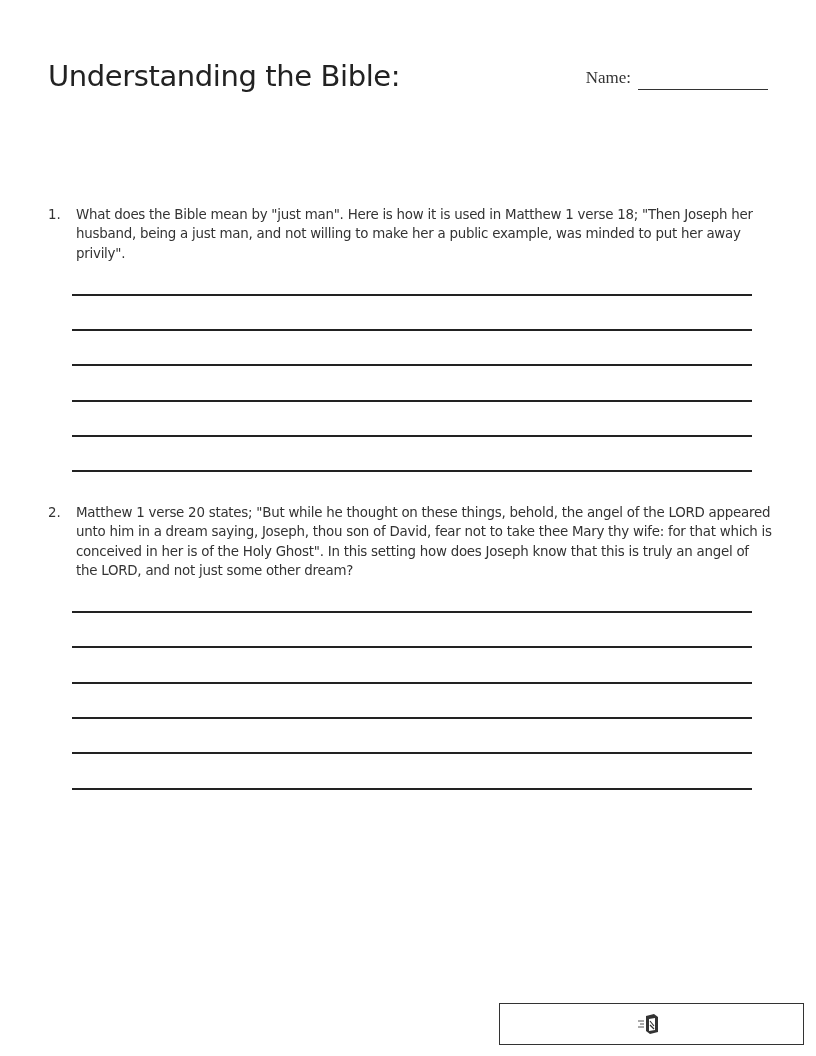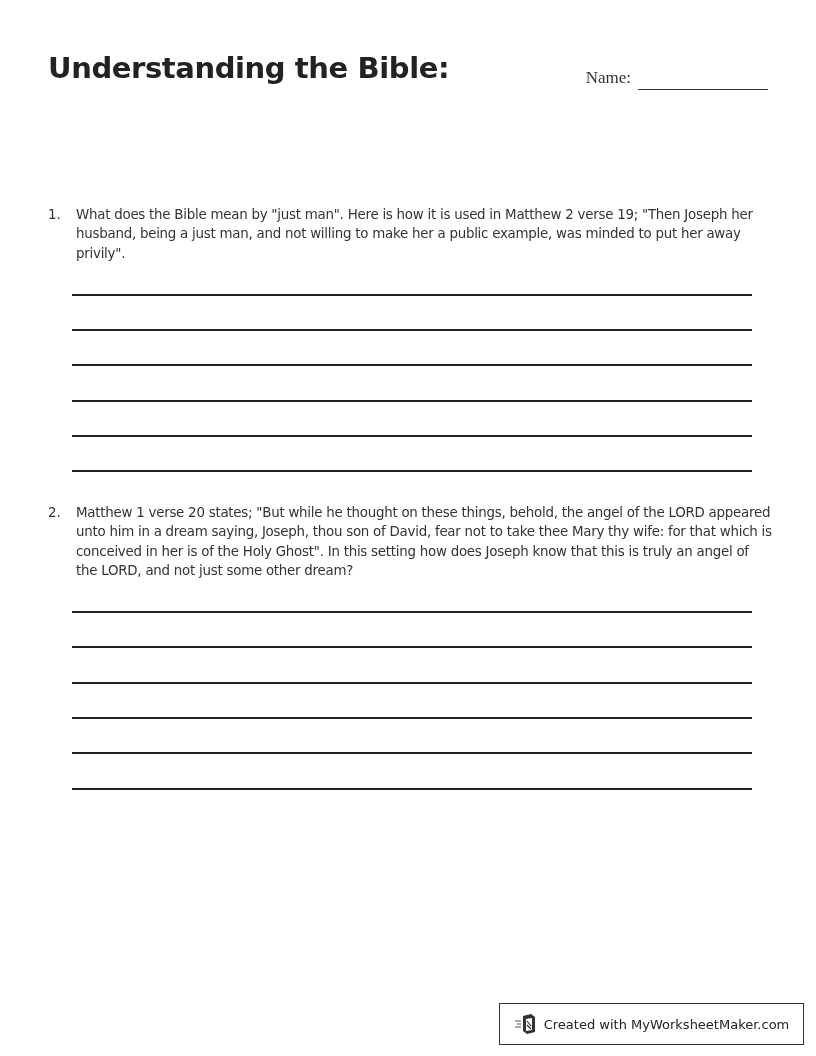--- a/index.html
+++ b/index.html
@@ -1,20 +1,20 @@
 <!DOCTYPE html>
 <html><head>
   <meta charset="utf-8">
   <style>
     html, body { margin: 0; padding: 0; background: #ffffff; }
     body { width: 816px; height: 1056px; position: relative; overflow: hidden; color: #222; }
     .title {
-      position: absolute; left: 48px; top: 48px;
+      position: absolute; left: 48px; top: 56px;
       font-family: "DejaVu Sans", sans-serif; font-size: 29px; line-height: 40px;
-      color: #222; font-weight: bold; margin: 0; letter-spacing: -0.4px;
+      color: #222; font-weight: normal; margin: 0; letter-spacing: -0.4px;
     }
     .title span { display: block; }
     .meta { position: absolute; right: 48px; top: 52px; font-family: "Liberation Serif", serif; font-size: 17px; color: #333; }
     .meta-row { display: flex; align-items: flex-end; justify-content: flex-end; height: 38px; }
     .meta-row .label { margin-right: 7px; line-height: 20px; padding-bottom: 2px; }
     .meta-row .blank { width: 130px; border-bottom: 1.5px solid #333; height: 22px; }
     .question {
       position: absolute; left: 48px; width: 724px;
       font-family: "DejaVu Sans", sans-serif; font-size: 13.4px; line-height: 19.4px; color: #333;
       display: flex;
@@ -40,21 +40,21 @@
 
 <div class="meta">
   <div class="meta-row">
     <span class="label">Name:</span>
     <span class="blank"></span>
   </div>
 </div>
 
 <div class="question" style="top:205px;">
   <span class="num">1.</span>
-  <span class="text">What does the Bible mean by "just man". Here is how it is used in Matthew 2 verse 19; "Then Joseph her husband, being a just man, and not willing to make her a public example, was minded to put her away privily".</span>
+  <span class="text">What does the Bible mean by "just man". Here is how it is used in Matthew 1 verse 18; "Then Joseph her husband, being a just man, and not willing to make her a public example, was minded to put her away privily".</span>
 </div>
 
 <div class="lines" style="top:0;">
   <div class="line" style="top:294px;"></div>
   <div class="line" style="top:329px;"></div>
   <div class="line" style="top:364px;"></div>
   <div class="line" style="top:400px;"></div>
   <div class="line" style="top:435px;"></div>
   <div class="line" style="top:470px;"></div>
 </div>
@@ -76,14 +76,13 @@
 <div class="badge">
   <svg width="24" height="22" viewBox="0 0 24 22">
     <line x1="1" y1="8" x2="7" y2="8" stroke="#555" stroke-width="1"></line>
     <line x1="3" y1="11" x2="7" y2="11" stroke="#555" stroke-width="1"></line>
     <line x1="1" y1="14" x2="7" y2="14" stroke="#555" stroke-width="1"></line>
     <path d="M9 3 L17 1 L21 4 L21 19 L13 21 L9 18 Z" fill="#333"></path>
     <path d="M12 6 L18 5 L18 17 L12 18 Z" fill="#fff"></path>
     <line x1="13" y1="8" x2="17" y2="13" stroke="#333" stroke-width="1.2"></line>
     <line x1="13" y1="12" x2="17" y2="16" stroke="#333" stroke-width="1.2"></line>
   </svg>
-  <span>Created with MyWorksheetMaker.com</span>
 </div>
 
 </body></html>

